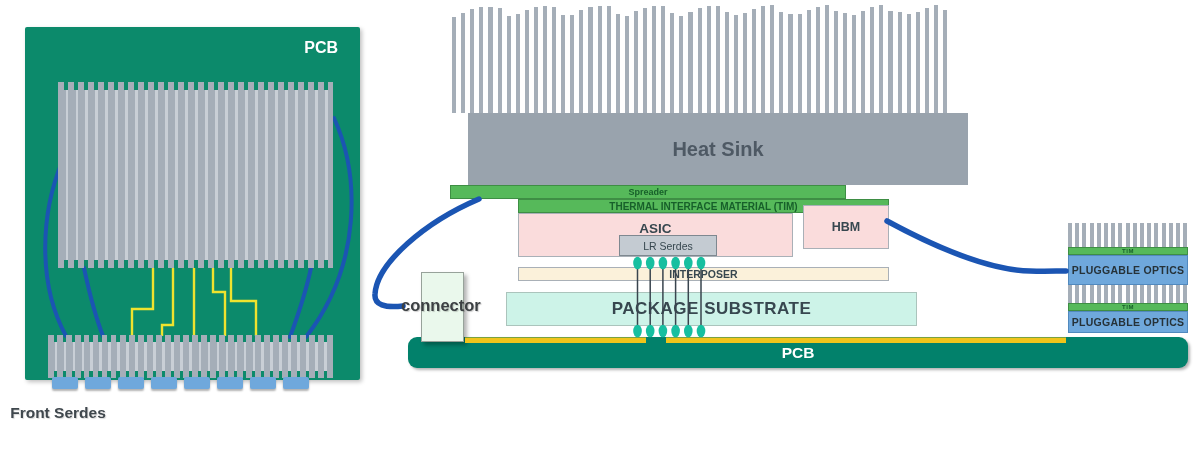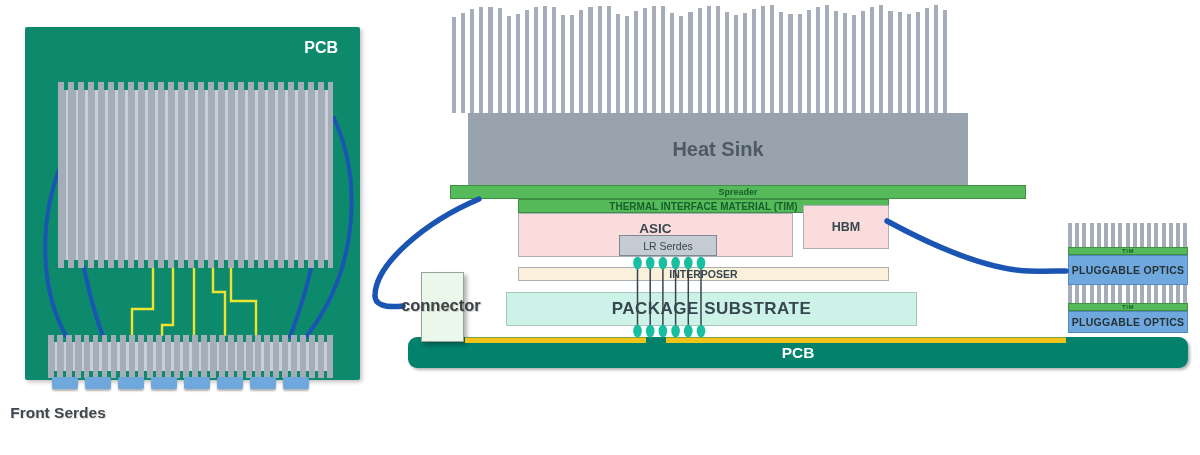--- a/index.html
+++ b/index.html
@@ -151,21 +151,21 @@
       <div class="hsfin" style="left: 465.6px; height: 101.5px;"></div>
       <div class="hsfin" style="left: 474.7px; height: 105.3px;"></div>
       <div class="hsfin" style="left: 483.8px; height: 107.9px;"></div>
       <div class="hsfin" style="left: 492.9px; height: 102.7px;"></div>
     </div>
 
   <div class="abs hs-base flexc" style="left:450px;top:113px;width:500px;height:72px;margin-left:18px;">
     <span class="hs-label">Heat Sink</span>
   </div>
 
-  <div class="abs greenbar flexc" style="left:450px;top:185px;width:576px;height:14px;">
+  <div class="abs greenbar flexc" style="left:450px;top:185px;width:396px;height:14px;">
     <span class="greenbar-text" style="font-size:9px;">Spreader</span>
   </div>
 
   <div class="abs pinkblock" style="left:518px;top:213px;width:275px;height:44px;">
     <div class="blocktext" style="font-size:13.5px;text-align:center;margin-top:7px;">ASIC</div>
   </div>
 
   <div class="abs greenbar flexc" style="left:518px;top:199px;width:371px;height:14px;">
     <span class="greenbar-text" style="font-size:10px;">THERMAL INTERFACE MATERIAL (TIM)</span>
   </div>

